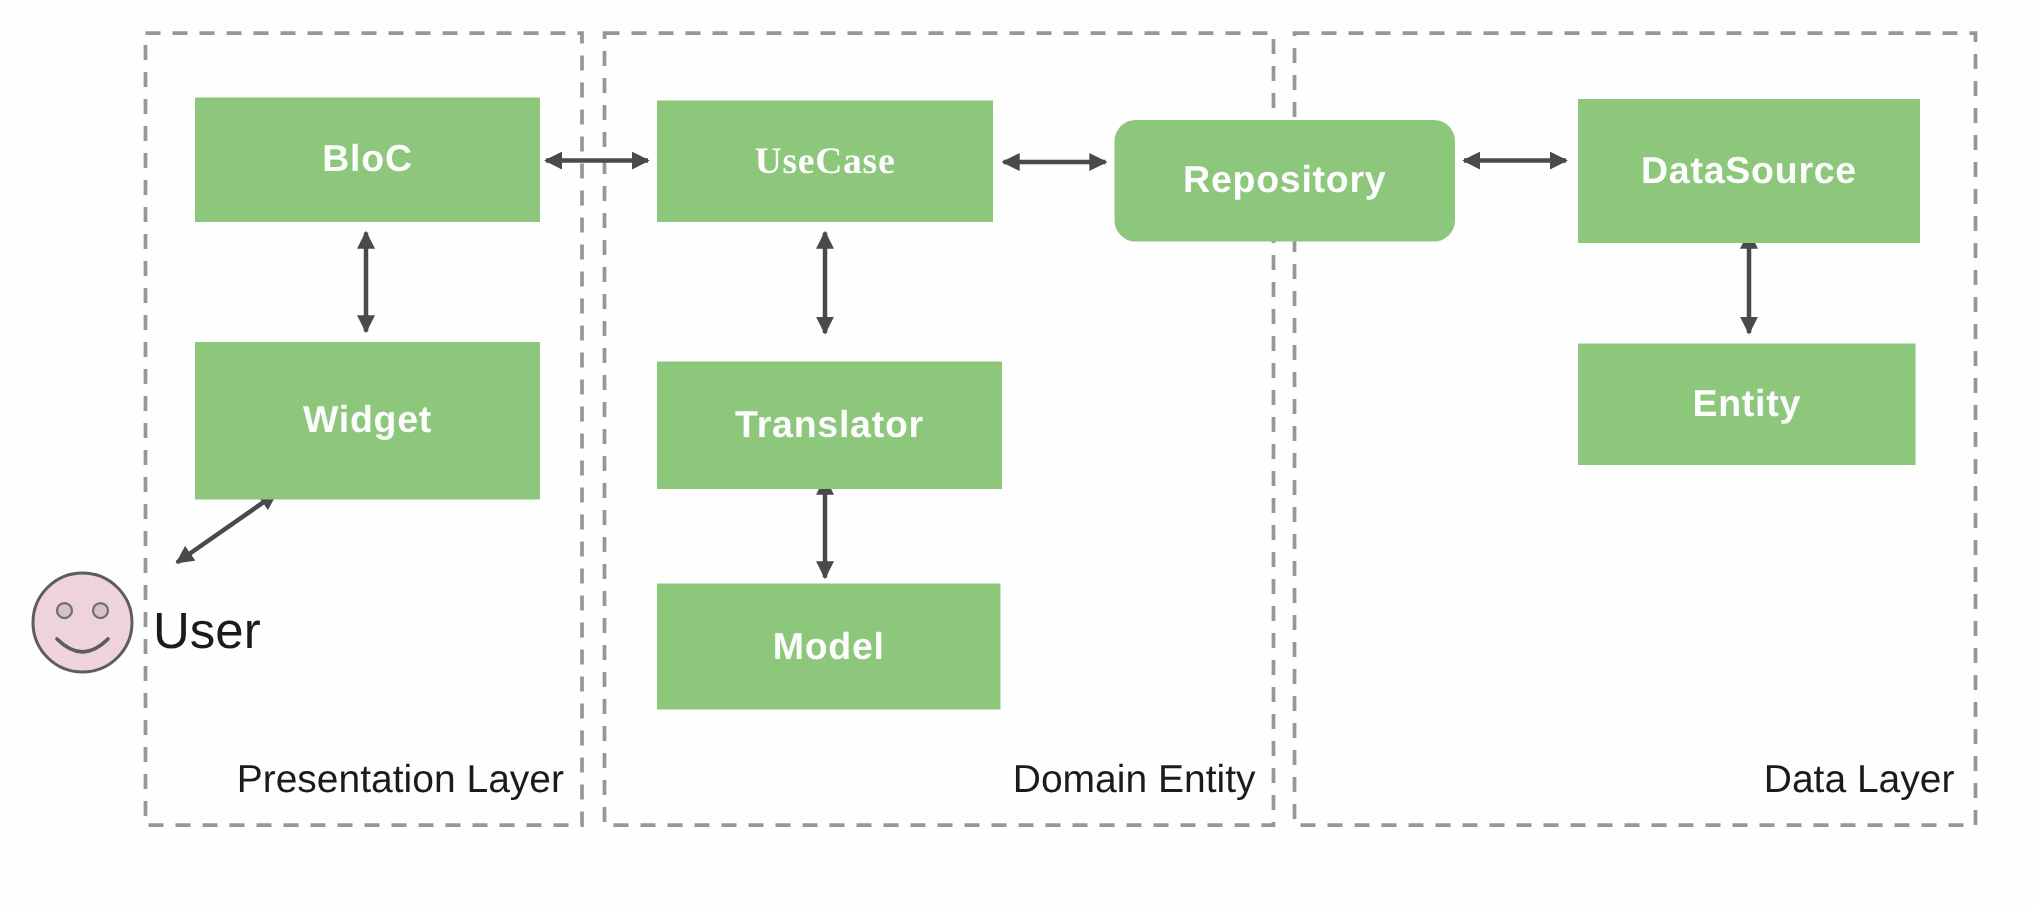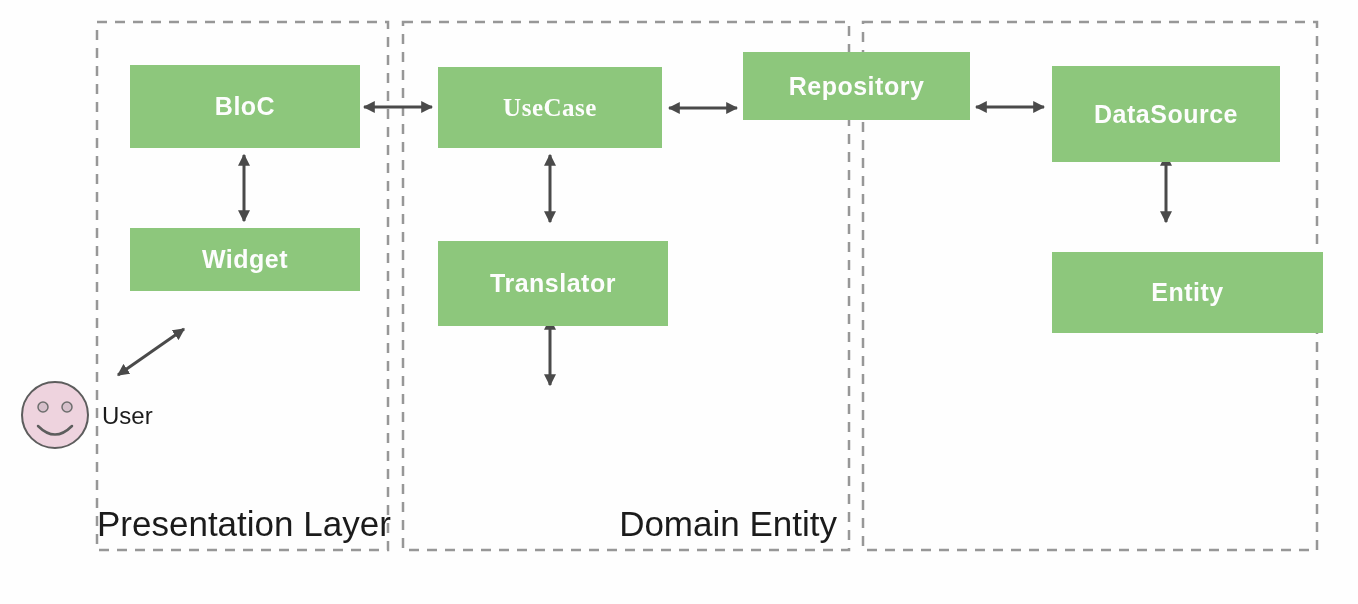--- a/index.html
+++ b/index.html
@@ -28,27 +28,27 @@
   .node{
     position:absolute;
     background:var(--color-node_fill,#8dc77c);
     color:var(--color-node_text,#fdfdfd);
     display:flex;align-items:center;justify-content:center;
     font-weight:bold;font-size:25px;letter-spacing:.5px;
   }
   .layer-label{
     position:absolute;
     text-align:right;
-    font-size:35px;
+    font-size:26px;
     color:var(--color-label_text,#1b1b1b);
     white-space:nowrap;
   }
   .actor-label{
     position:absolute;
-    font-size:24px;
+    font-size:34px;
     color:var(--color-label_text,#1b1b1b);
     white-space:nowrap;
   }
 </style>
 </head>
 <body>
 
 <div id="canvas">
 
   <svg id="overlay" viewBox="0 0 1358 604" xmlns="http://www.w3.org/2000/svg">
@@ -73,25 +73,27 @@
 
     <g>
       <circle class="face-skin" cx="55" cy="415" r="33"></circle>
       <circle class="face-eye" cx="43" cy="407" r="5"></circle>
       <circle class="face-eye" cx="67" cy="407" r="5"></circle>
       <path class="face-smile" d="M 38 426 Q 55 443 72 426"></path>
     </g>
   </svg>
 
   <div class="node" style="left:130px;top:65px;width:230px;height:83px;text-align:right;">BloC</div>
-  <div class="node" style="left:130px;top:228px;width:230px;height:63px;">Widget</div>
+  <div class="node" style="left:130px;top:228px;width:230px;height:105px;">Widget</div>
   <div class="node" style="left:438px;top:67px;width:224px;height:81px;font-family:Liberation Serif, serif;">UseCase</div>
   <div class="node" style="left:438px;top:241px;width:230px;height:85px;">Translator</div>
-  <div class="node" style="left:743px;top:52px;width:227px;height:68px;">Repository</div>
+  <div class="node" style="left:438px;top:389px;width:229px;height:84px;">Model</div>
+  <div class="node" style="left:743px;top:80px;width:227px;height:81px;border-radius:14px;">Repository</div>
   <div class="node" style="left:1052px;top:66px;width:228px;height:96px;">DataSource</div>
-  <div class="node" style="left:1052px;top:229px;width:271px;height:81px;margin-top:23px;">Entity</div>
+  <div class="node" style="left:1052px;top:229px;width:225px;height:81px;">Entity</div>
 
   <div class="layer-label" style="left:97px;top:504px;width:279px;">Presentation Layer</div>
   <div class="layer-label" style="left:403px;top:504px;width:434px;">Domain Entity</div>
+  <div class="layer-label" style="left:863px;top:504px;width:440px;">Data Layer</div>
 
   <div class="actor-label" style="left:102px;top:402px;">User</div>
 
 </div>
 
 </body></html>

